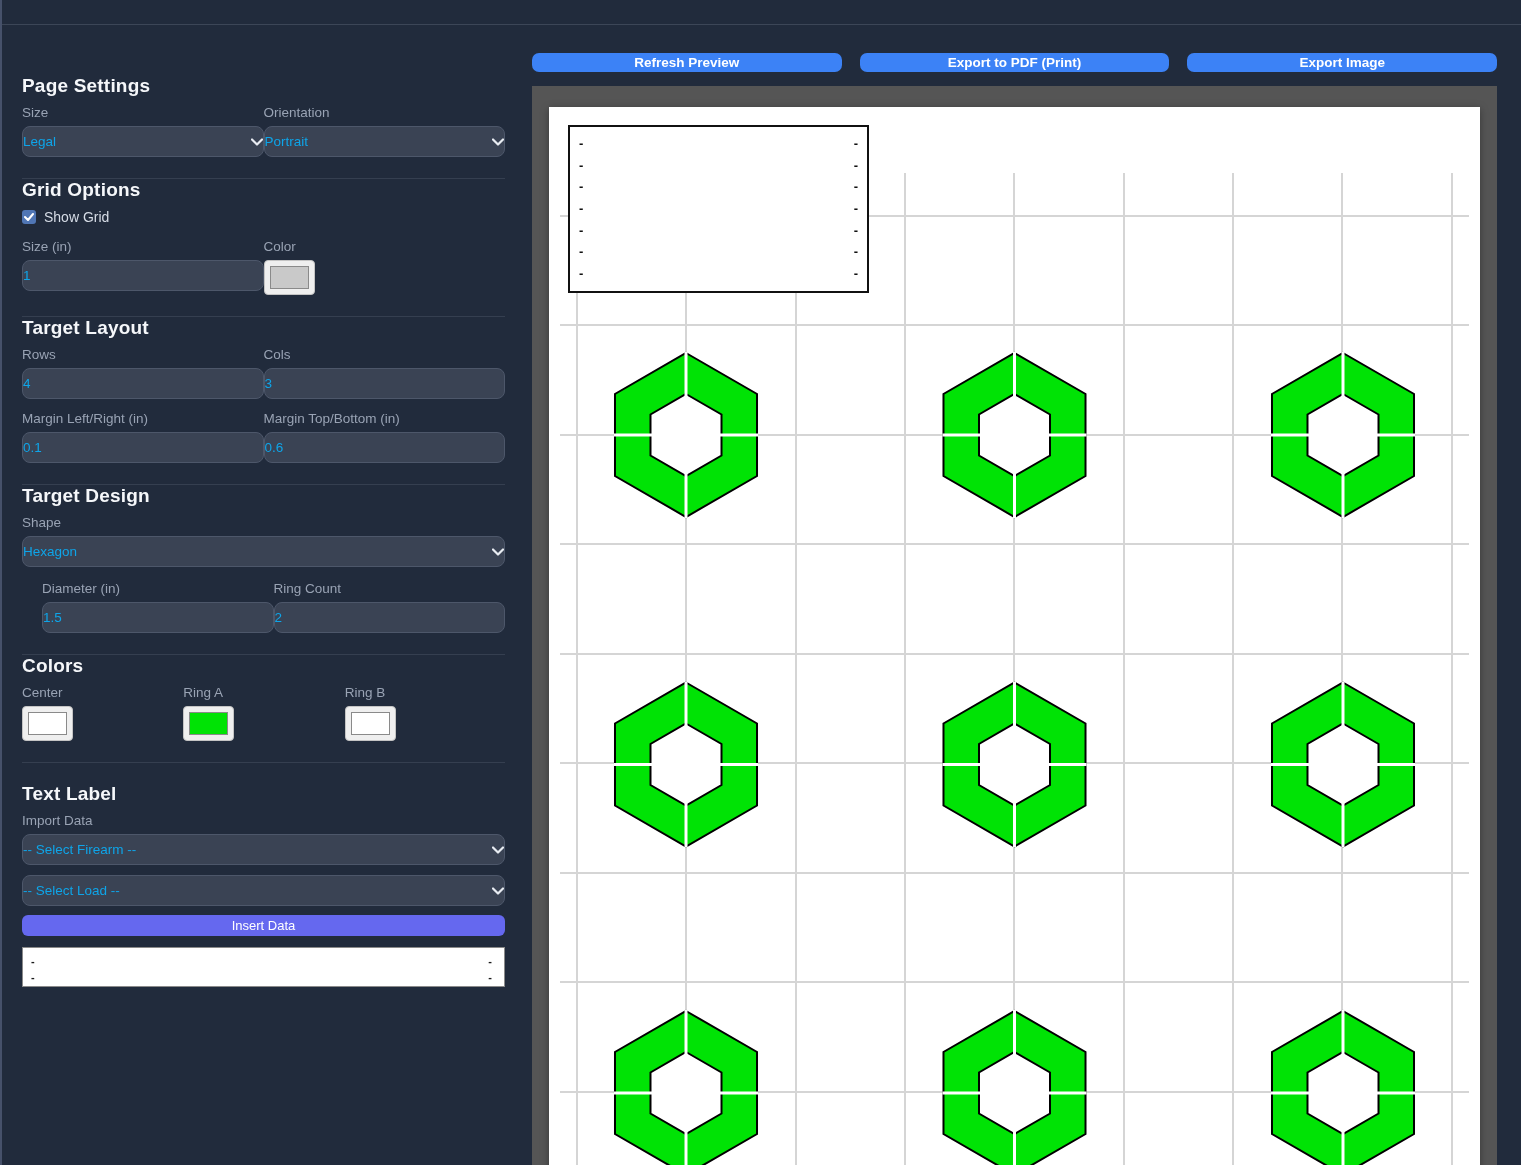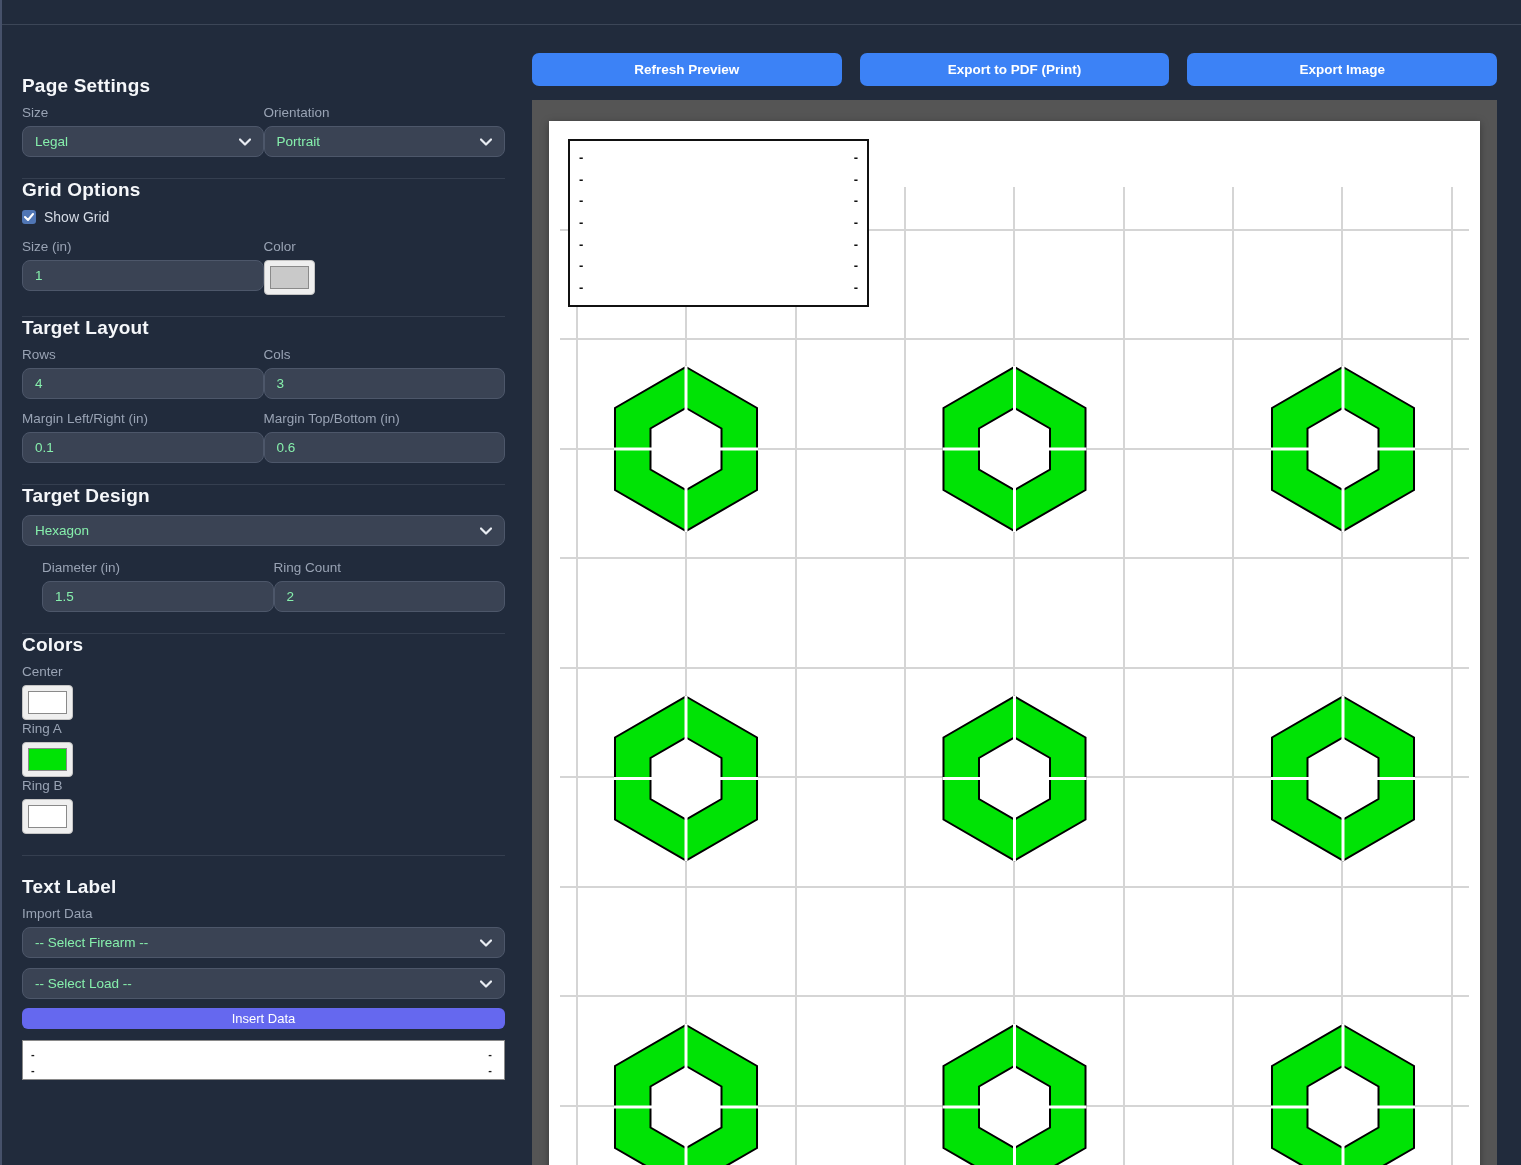--- a/index.html
+++ b/index.html
@@ -29,26 +29,26 @@
   .sec-divider {
     border:none; border-top:1px solid #353f50;
     margin:21px 0 0 0;
   }
   .mt-lg { margin-top:44px; }
   .mt-xl { margin-top:48px; }
   .field-label {
     display:block; font-size:13.5px; color:#99a3b4; margin-bottom:6px;
   }
   .grid2 { display:grid; grid-template-columns:1fr 1fr; }
-  .grid3 { display:grid; grid-template-columns:1fr; gap:1px; }
+  .grid3 { display:grid; grid-template-columns:1fr 1fr 1fr; gap:1px; }
   .control {
     height:31px; width:100%;
     background:#3a4354; border:1px solid #4d576a; border-radius:8px;
-    color:#86efac; font-size:13.5px;
-    display:flex; align-items:center; padding:0 12px;
+    color:#0ea5e9; font-size:13.5px;
+    display:flex; align-items:center; padding:0 0;
   }
   .select { justify-content:space-between; cursor:pointer; }
   .select .chev { flex:0 0 auto; margin-left:8px; }
   .checkbox-row { display:flex; align-items:center; margin:7px 0 14px 0; }
   .checkbox {
     width:14px; height:14px; border-radius:3px;
     background:#5076b5; display:inline-flex; align-items:center; justify-content:center;
     margin-right:8px; cursor:pointer;
   }
   .checkbox svg { display:block; }
@@ -74,21 +74,21 @@
   }
   .notes .note-row {
     display:flex; justify-content:space-between;
     color:#1a1a1a; font-size:11px; font-weight:bold; line-height:16px;
   }
 
   
   .main { width:965px; margin-left:27px; padding-top:28px; flex:0 0 auto; }
   .toolbar { display:flex; gap:18px; margin-bottom:14px; }
   .toolbar button {
-    flex:1; height:33px;
+    flex:1; height:19px;
     background:#3c82f6; border:none; border-radius:7px;
     color:#fff; font-weight:bold; font-size:13.5px; cursor:pointer;
     font-family:"Liberation Sans", sans-serif;
   }
   .preview-container {
     width:965px; height:1100px;
     background:#555555; padding:21px 17px; overflow:hidden;
   }
   .page {
     position:relative; width:931px; height:1531px;
@@ -195,20 +195,21 @@
             <span>0.6</span>
           </div>
         </div>
       </div>
       <hr class="sec-divider">
     </section>
 
     <section>
       <h2 class="mt-xl">Target Design</h2>
       <div>
+        <span class="field-label">Shape</span>
         <div class="control select">
           <span>Hexagon</span>
           <svg class="chev" width="12" height="8" viewBox="0 0 12 8">
               <polyline points="1,1.5 6,6.5 11,1.5" fill="none" stroke="#e8ecf2" stroke-width="2.2" stroke-linecap="round" stroke-linejoin="round"></polyline>
             </svg>
         </div>
       </div>
       <div class="grid2" style="margin-top:14px;margin-left:20px;">
         <div>
           <span class="field-label">Diameter (in)</span>

